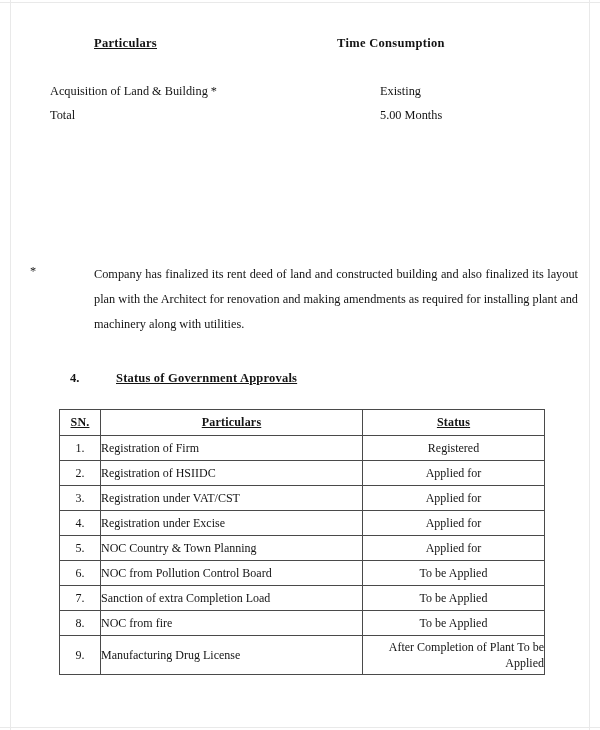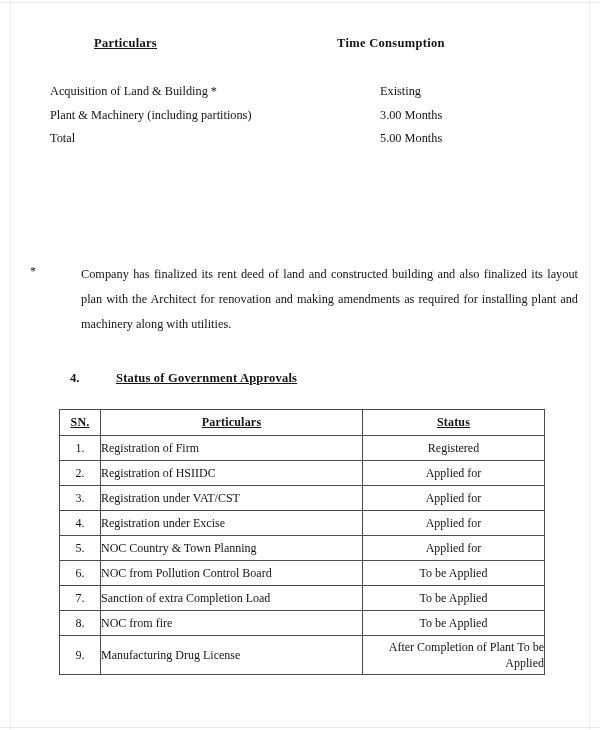--- a/index.html
+++ b/index.html
@@ -93,21 +93,21 @@
     width: 548px;
     font-size: 12.3px;
   }
   .footnote .star {
     position: absolute;
     left: 0;
     top: 2px;
     width: 14px;
   }
   .footnote .fn-text {
-    margin-left: 51px;
+    margin-left: 64px;
     line-height: 25px;
     text-align: justify;
     text-justify: inter-word;
   }
 
   
   .section-heading {
     position: absolute;
     left: 66px;
     top: 371px;
@@ -188,24 +188,20 @@
     <div class="summary-head">
       <span class="col-particulars">Particulars</span>
       <span class="col-time">Time Consumption</span>
     </div>
     <div class="summary-rows">
       <div class="summary-row">
         <span class="s-label">Acquisition of Land &amp; Building *</span>
         <span class="s-value">Existing</span>
       </div>
       <div class="summary-row">
-        <span class="s-label">Plant &amp; Machinery (including partitions)</span>
-        <span class="s-value">3.00 Months</span>
-      </div>
-      <div class="summary-row">
         <span class="s-label">Total</span>
         <span class="s-value">5.00 Months</span>
       </div>
     </div>
   </div>
 
   <div class="footnote">
     <span class="star">*</span>
     <div class="fn-text">Company has finalized its rent deed of land and constructed building and also finalized its layout plan with the Architect for renovation and making amendments as required for installing plant and machinery along with utilities.</div>
   </div>

